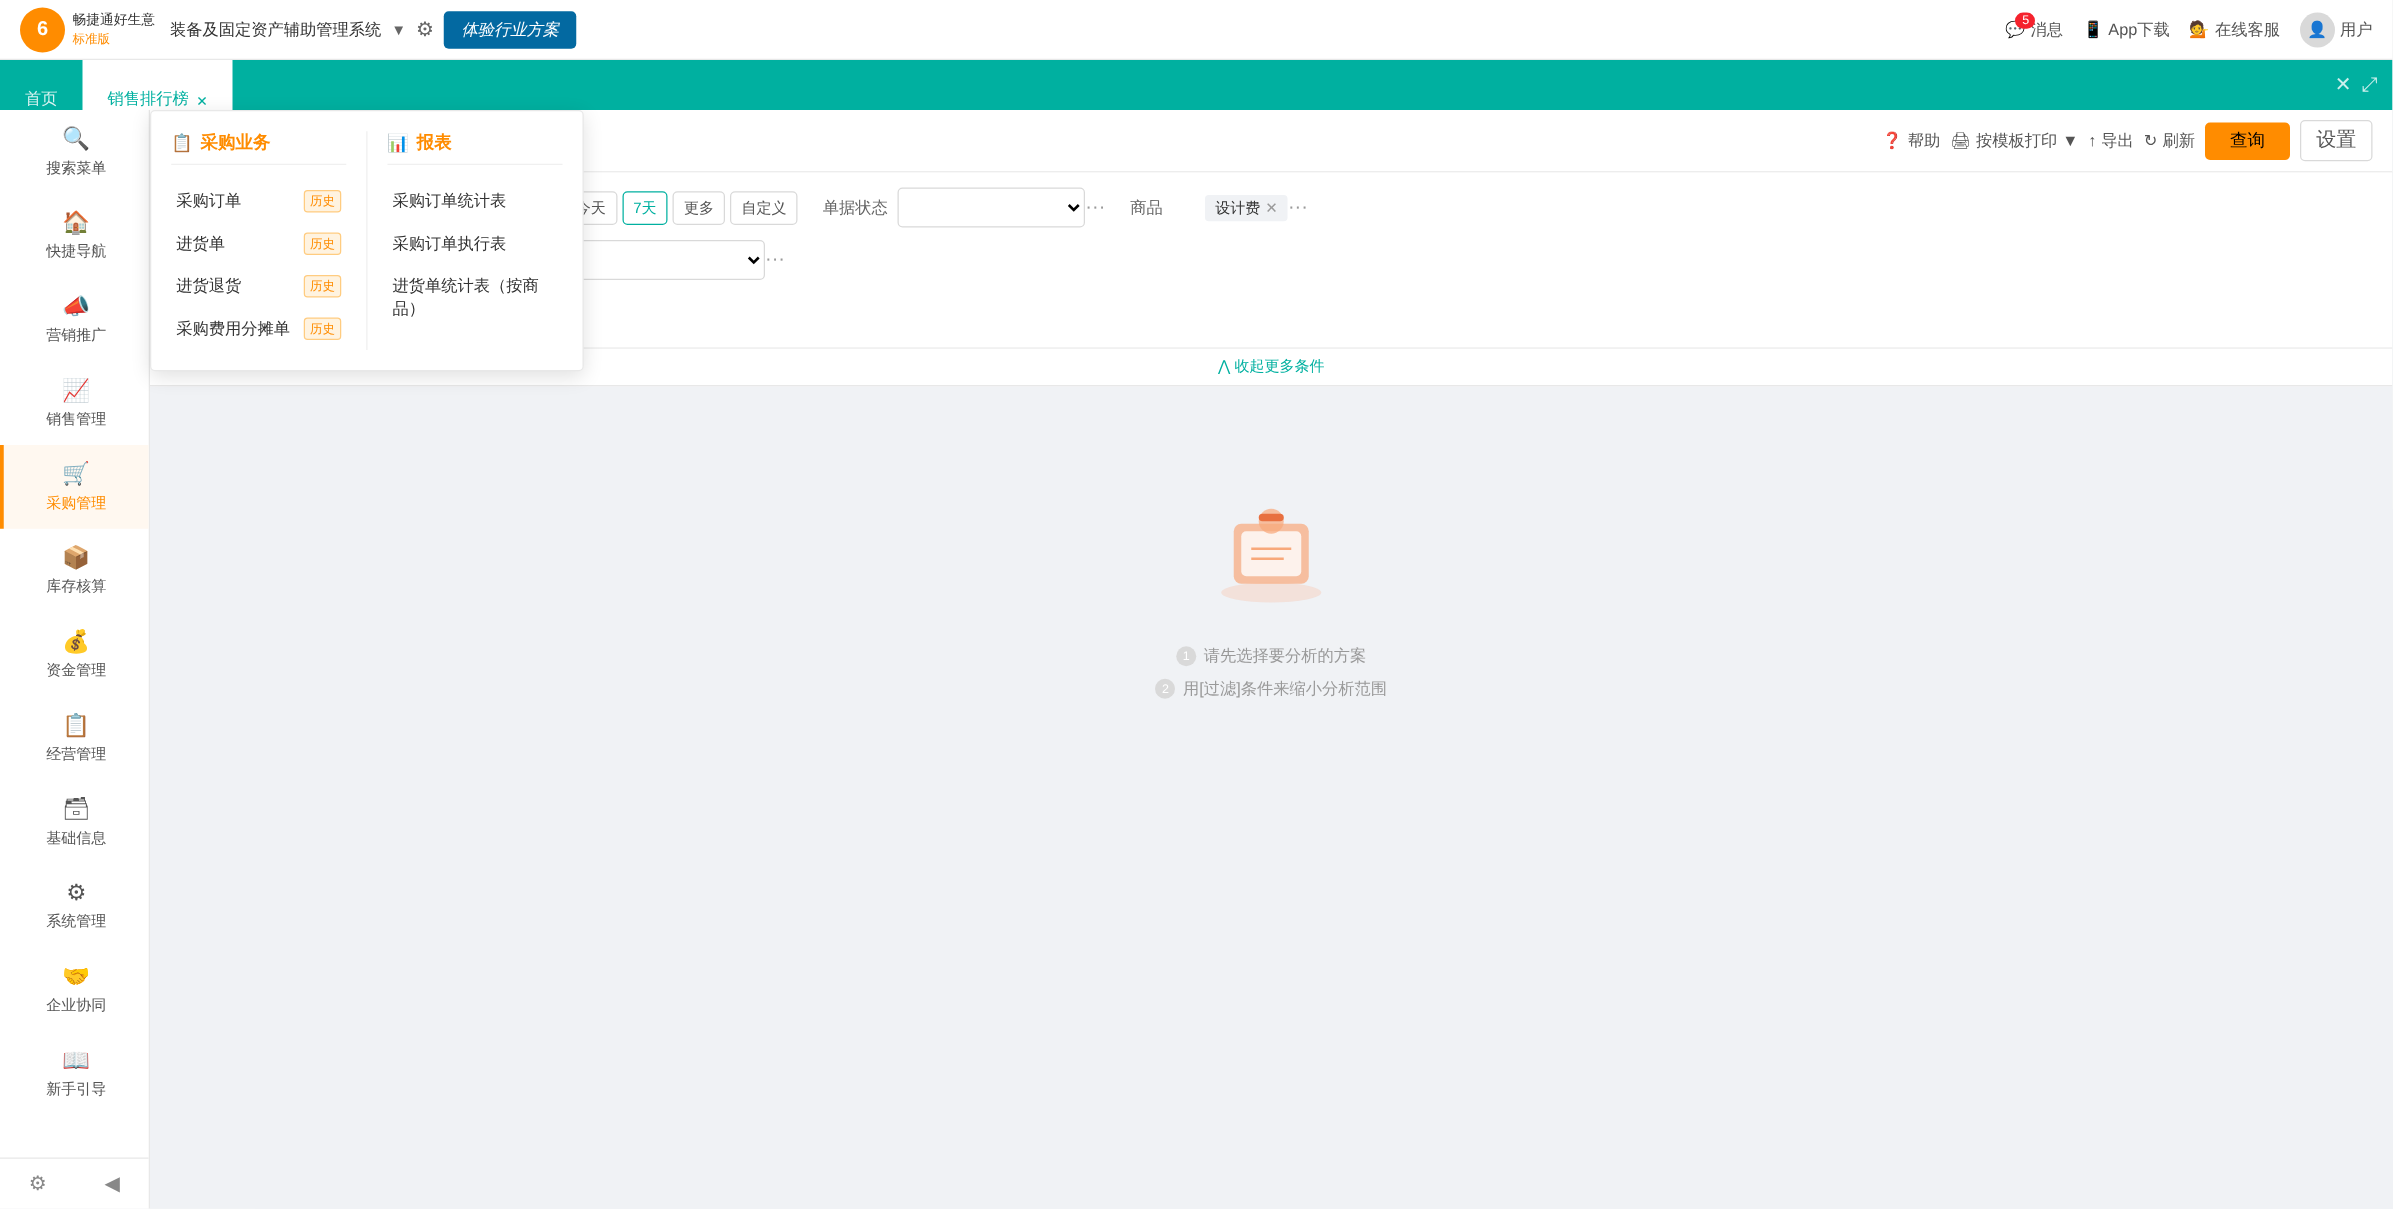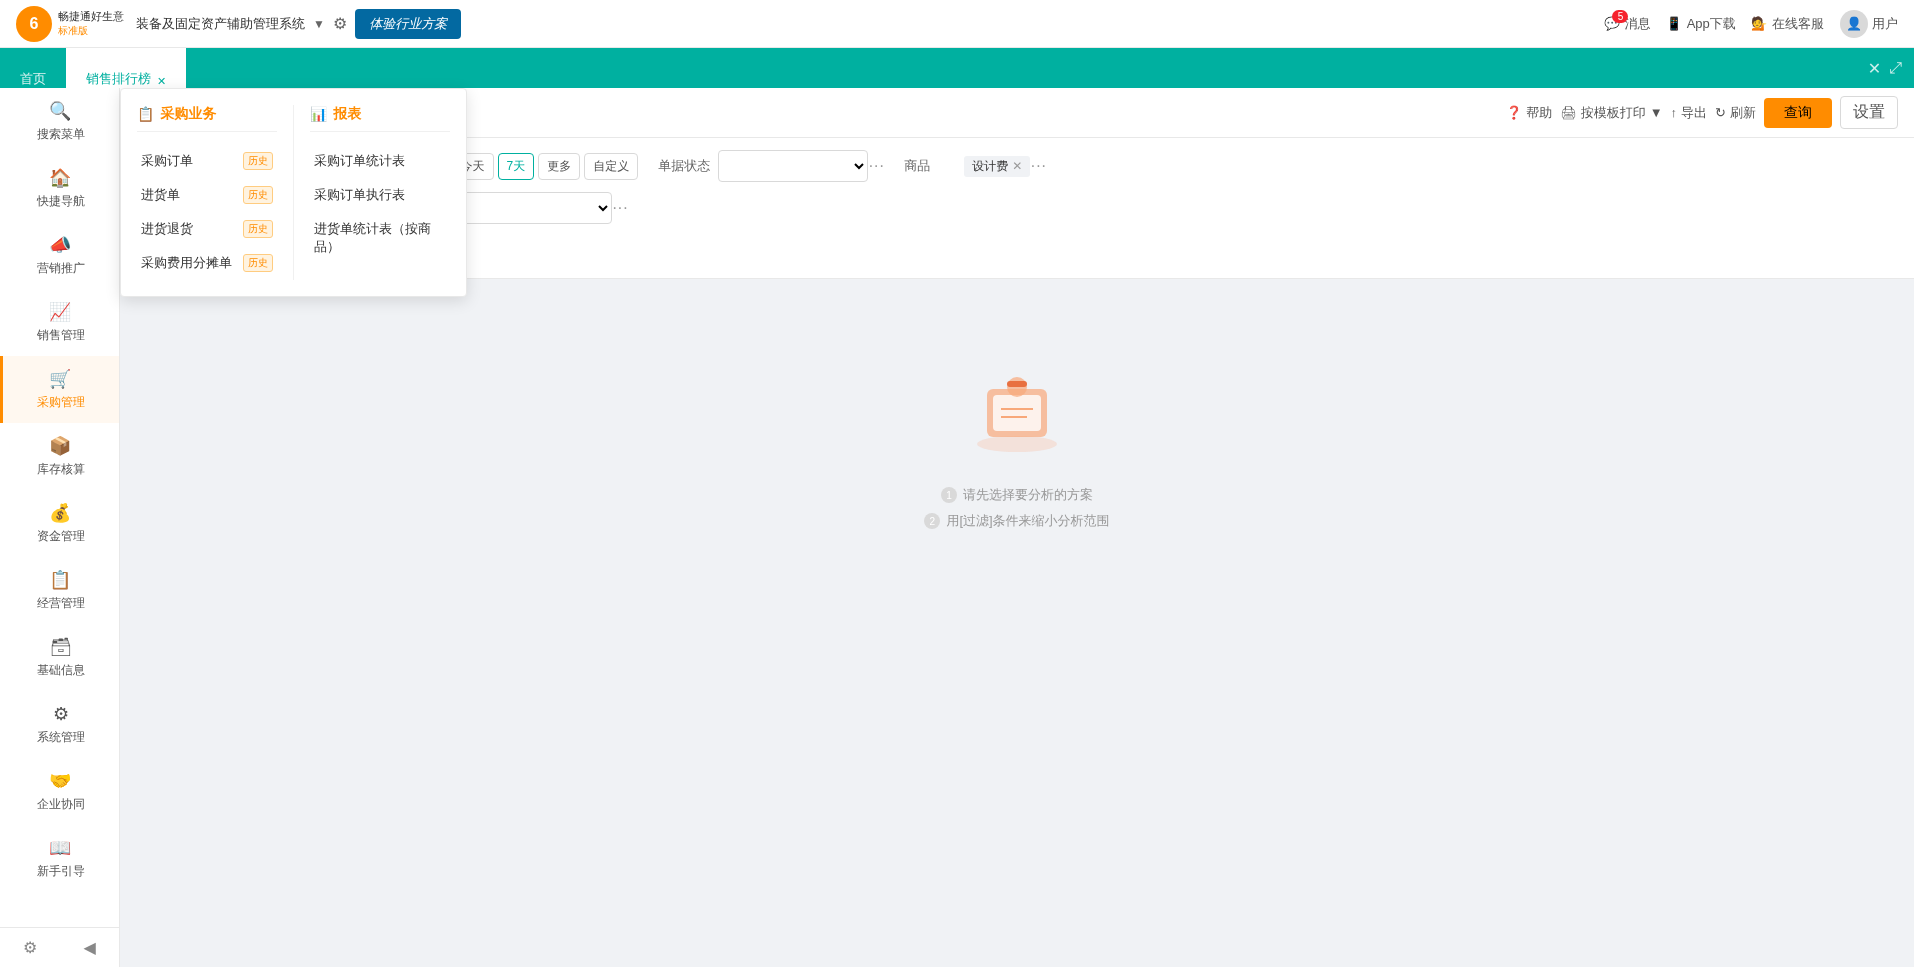--- a/index.html
+++ b/index.html
@@ -509,20 +509,24 @@
       <div class="filter-row">
         <span style="margin-left:68px"></span>
         <span class="filter-label">客户</span>
         <div style="position:relative;display:inline-block">
           <select class="filter-select"></select>
         </div>
         <button class="dotdotdot">···</button>
       </div>
     </div>
 
+    <div class="collapse-bar">
+      <span>⋀</span>
+      <span>收起更多条件</span>
+    </div>
 
     <div class="empty-state">
       <div class="empty-icon-area">
         <svg width="120" height="100" viewBox="0 0 120 100">
           <ellipse cx="60" cy="85" rx="40" ry="8" fill="#f5d0c0" opacity="0.5"></ellipse>
           <rect x="30" y="30" width="60" height="48" rx="6" fill="#f8a87a" opacity="0.7"></rect>
           <rect x="36" y="36" width="48" height="36" rx="4" fill="#fff" opacity="0.8"></rect>
           <circle cx="60" cy="28" r="10" fill="#f8a87a" opacity="0.7"></circle>
           <rect x="50" y="22" width="20" height="6" rx="3" fill="#e87040"></rect>
           <line x1="44" y1="50" x2="76" y2="50" stroke="#f8a87a" stroke-width="2"></line>

